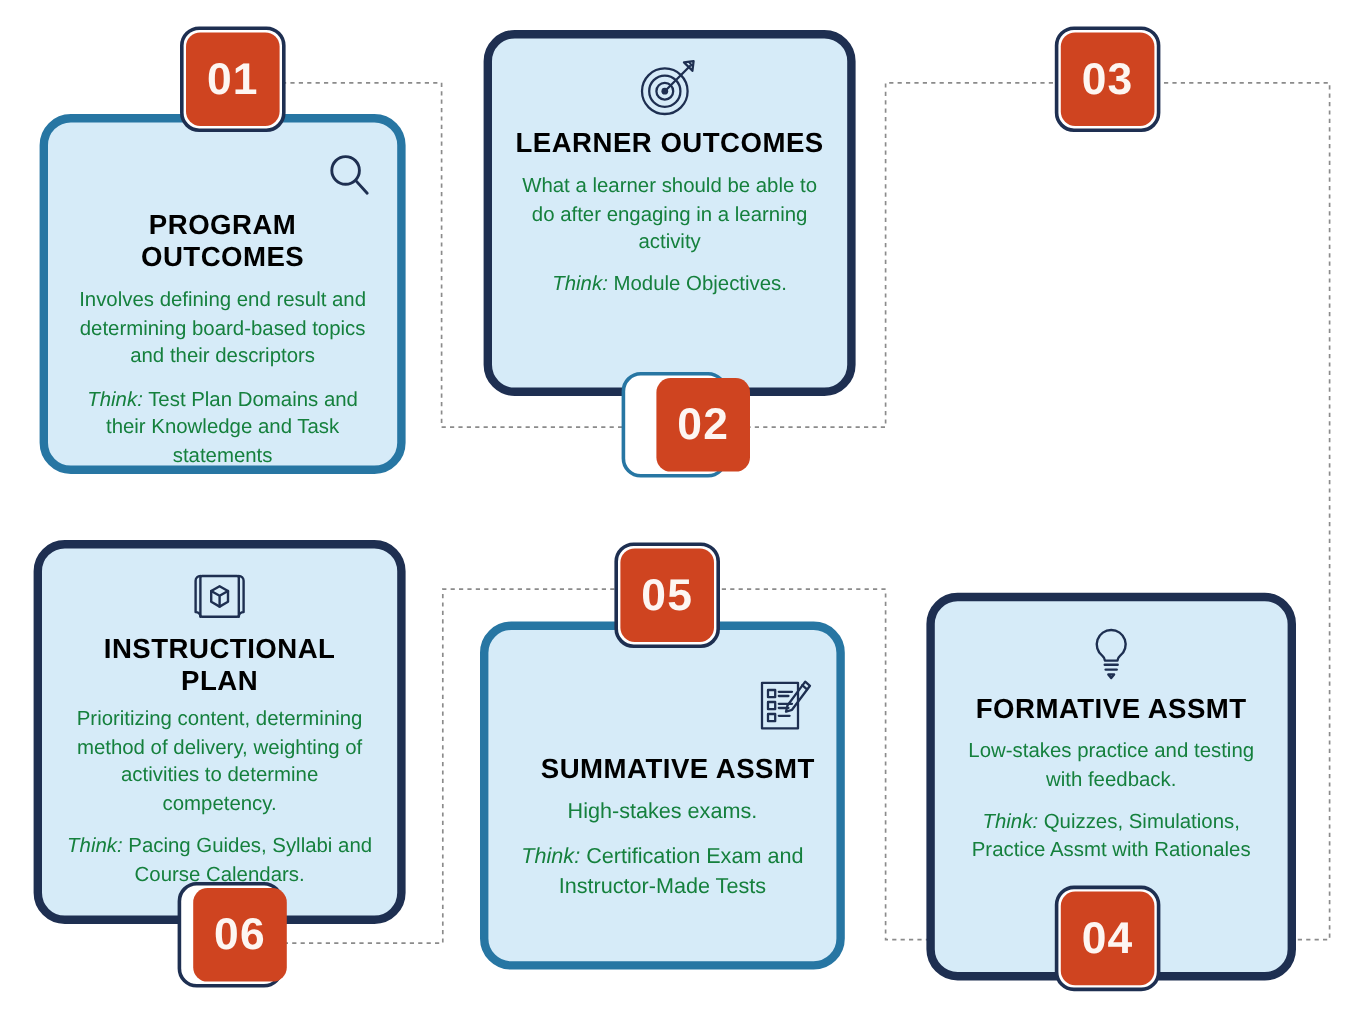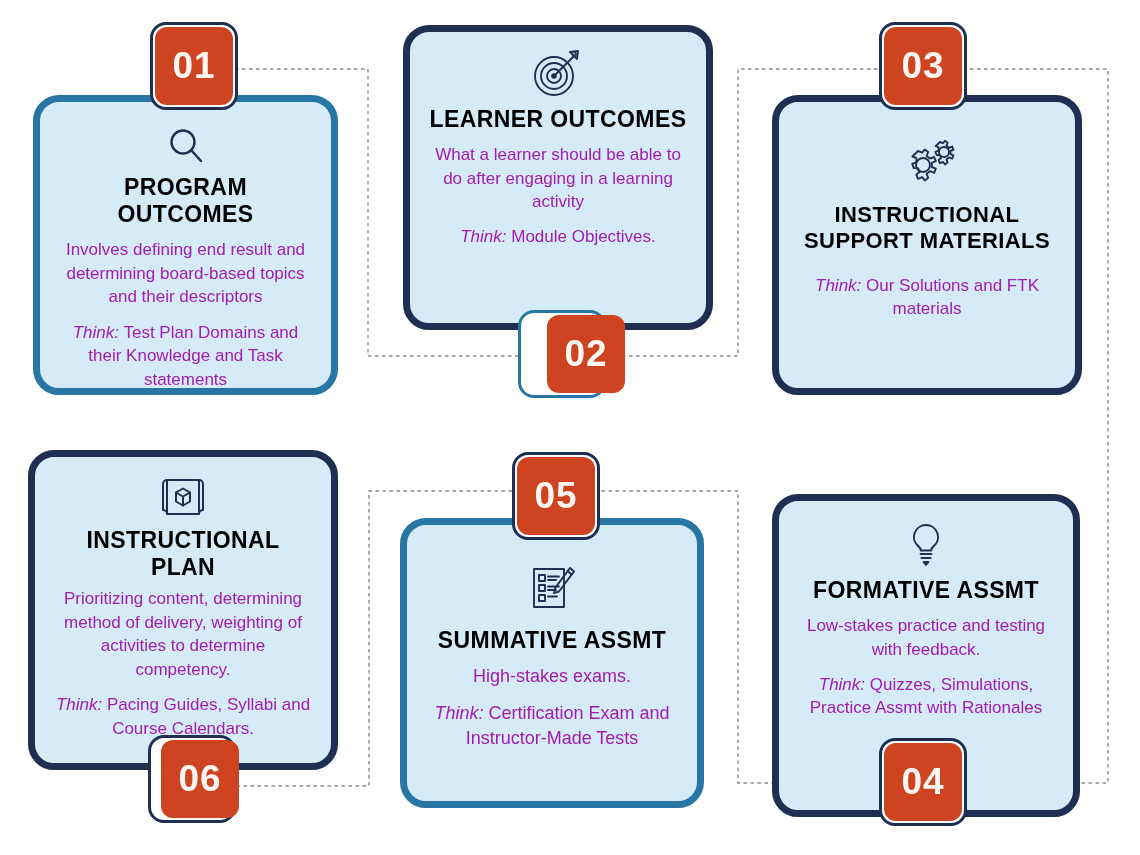--- a/index.html
+++ b/index.html
@@ -39,36 +39,36 @@
     border-radius: 26px;
     z-index: 3;
     display: flex;
     flex-direction: column;
     align-items: center;
     text-align: center;
     padding: 14px 18px 14px 18px;
     overflow: hidden;
   }
   .card.navy   { border: 7px solid #1e2f51; }
-  .card.teal   { border: 7px solid #2776a3; }
+  .card.teal   { border: 7px solid #2776a3; align-items: flex-end; }
 
   .card-icon {
     display: block;
     line-height: 0;
     margin-bottom: 2px;
   }
   .card-title {
     font-weight: bold;
     color: #000000;
     letter-spacing: 0.4px;
     line-height: 1.18;
     margin: 4px 0 10px 0;
   }
   .card-body {
-    color: #a21caf;
+    color: #15803d;
     line-height: 1.38;
   }
   .card-body p { margin: 0 0 12px 0; }
   .card-body p:last-child { margin-bottom: 0; }
   .think { font-style: italic; }
 
   
   .badge {
     position: absolute;
     width: 78px;
@@ -193,36 +193,20 @@
     </span>
     <div class="card-title">LEARNER OUTCOMES</div>
     <div class="card-body">
       <p>What a learner should be able to do after engaging in a learning activity</p>
       <p><span class="think">Think:</span><span> Module Objectives.</span></p>
     </div>
   </div>
   <div class="badge-wrap teal" id="wrap-02"></div>
   <div class="badge" id="badge-02">02</div>
 
-  <div class="card navy" id="card-03">
-    <span class="card-icon">
-      <svg width="62" height="52" viewBox="0 0 62 52">
-        <g fill="none" stroke="#1e2f51" stroke-width="1.9" stroke-linejoin="round">
-          <path d="M22 17 l4.2 1.6 2.6-3.2 3.4 2.6 -1.6 4 3.4 2.6 4.2-1.6 1.6 4.2 -4 1.6 0 4.2 4 1.6 -1.6 4.2 -4.2-1.6 -3.4 2.6 1.6 4 -3.4 2.6 -2.6-3.2 -4.2 1.6 -1.6-4.2 3.2-2.6 -1.6-3.9 -4.2 0 -1.6-4.2 4.2-1.6 0-4.2 -4-1.6z"></path>
-          <circle cx="27" cy="31" r="7"></circle>
-          <path d="M44 8 l3 1.2 2-2.4 2.6 2 -1.2 3 2.6 2 3.2-1.2 1.2 3.2 -3 1.2 0 3.2 3 1.2 -1.2 3.2 -3.2-1.2 -2.6 2 1.2 3 -2.6 2 -2-2.4 -3.2 1.2 -1.2-3.2 2.4-2 -1.2-3 -3.2 0 -1.2-3.2 3.2-1.2 0-3.2 -3-1.2z"></path>
-          <circle cx="48" cy="18" r="5"></circle>
-        </g>
-      </svg>
-    </span>
-    <div class="card-title">INSTRUCTIONAL SUPPORT MATERIALS</div>
-    <div class="card-body">
-      <p><span class="think">Think:</span><span> Our Solutions and FTK materials</span></p>
-    </div>
-  </div>
   <div class="badge-wrap navy" id="wrap-03"></div>
   <div class="badge" id="badge-03">03</div>
 
   <div class="card navy" id="card-06">
     <span class="card-icon">
       <svg width="60" height="48" viewBox="0 0 60 48">
         <g fill="none" stroke="#1e2f51" stroke-width="2" stroke-linejoin="round" stroke-linecap="round">
           <rect x="14" y="7" width="32" height="34" rx="1.5"></rect>
           <path d="M14 7 a4 4 0 0 0 -4 4 v26 a4 4 0 0 1 4 4"></path>
           <path d="M46 7 a4 4 0 0 1 4 4 v26 a4 4 0 0 0 -4 4"></path>

